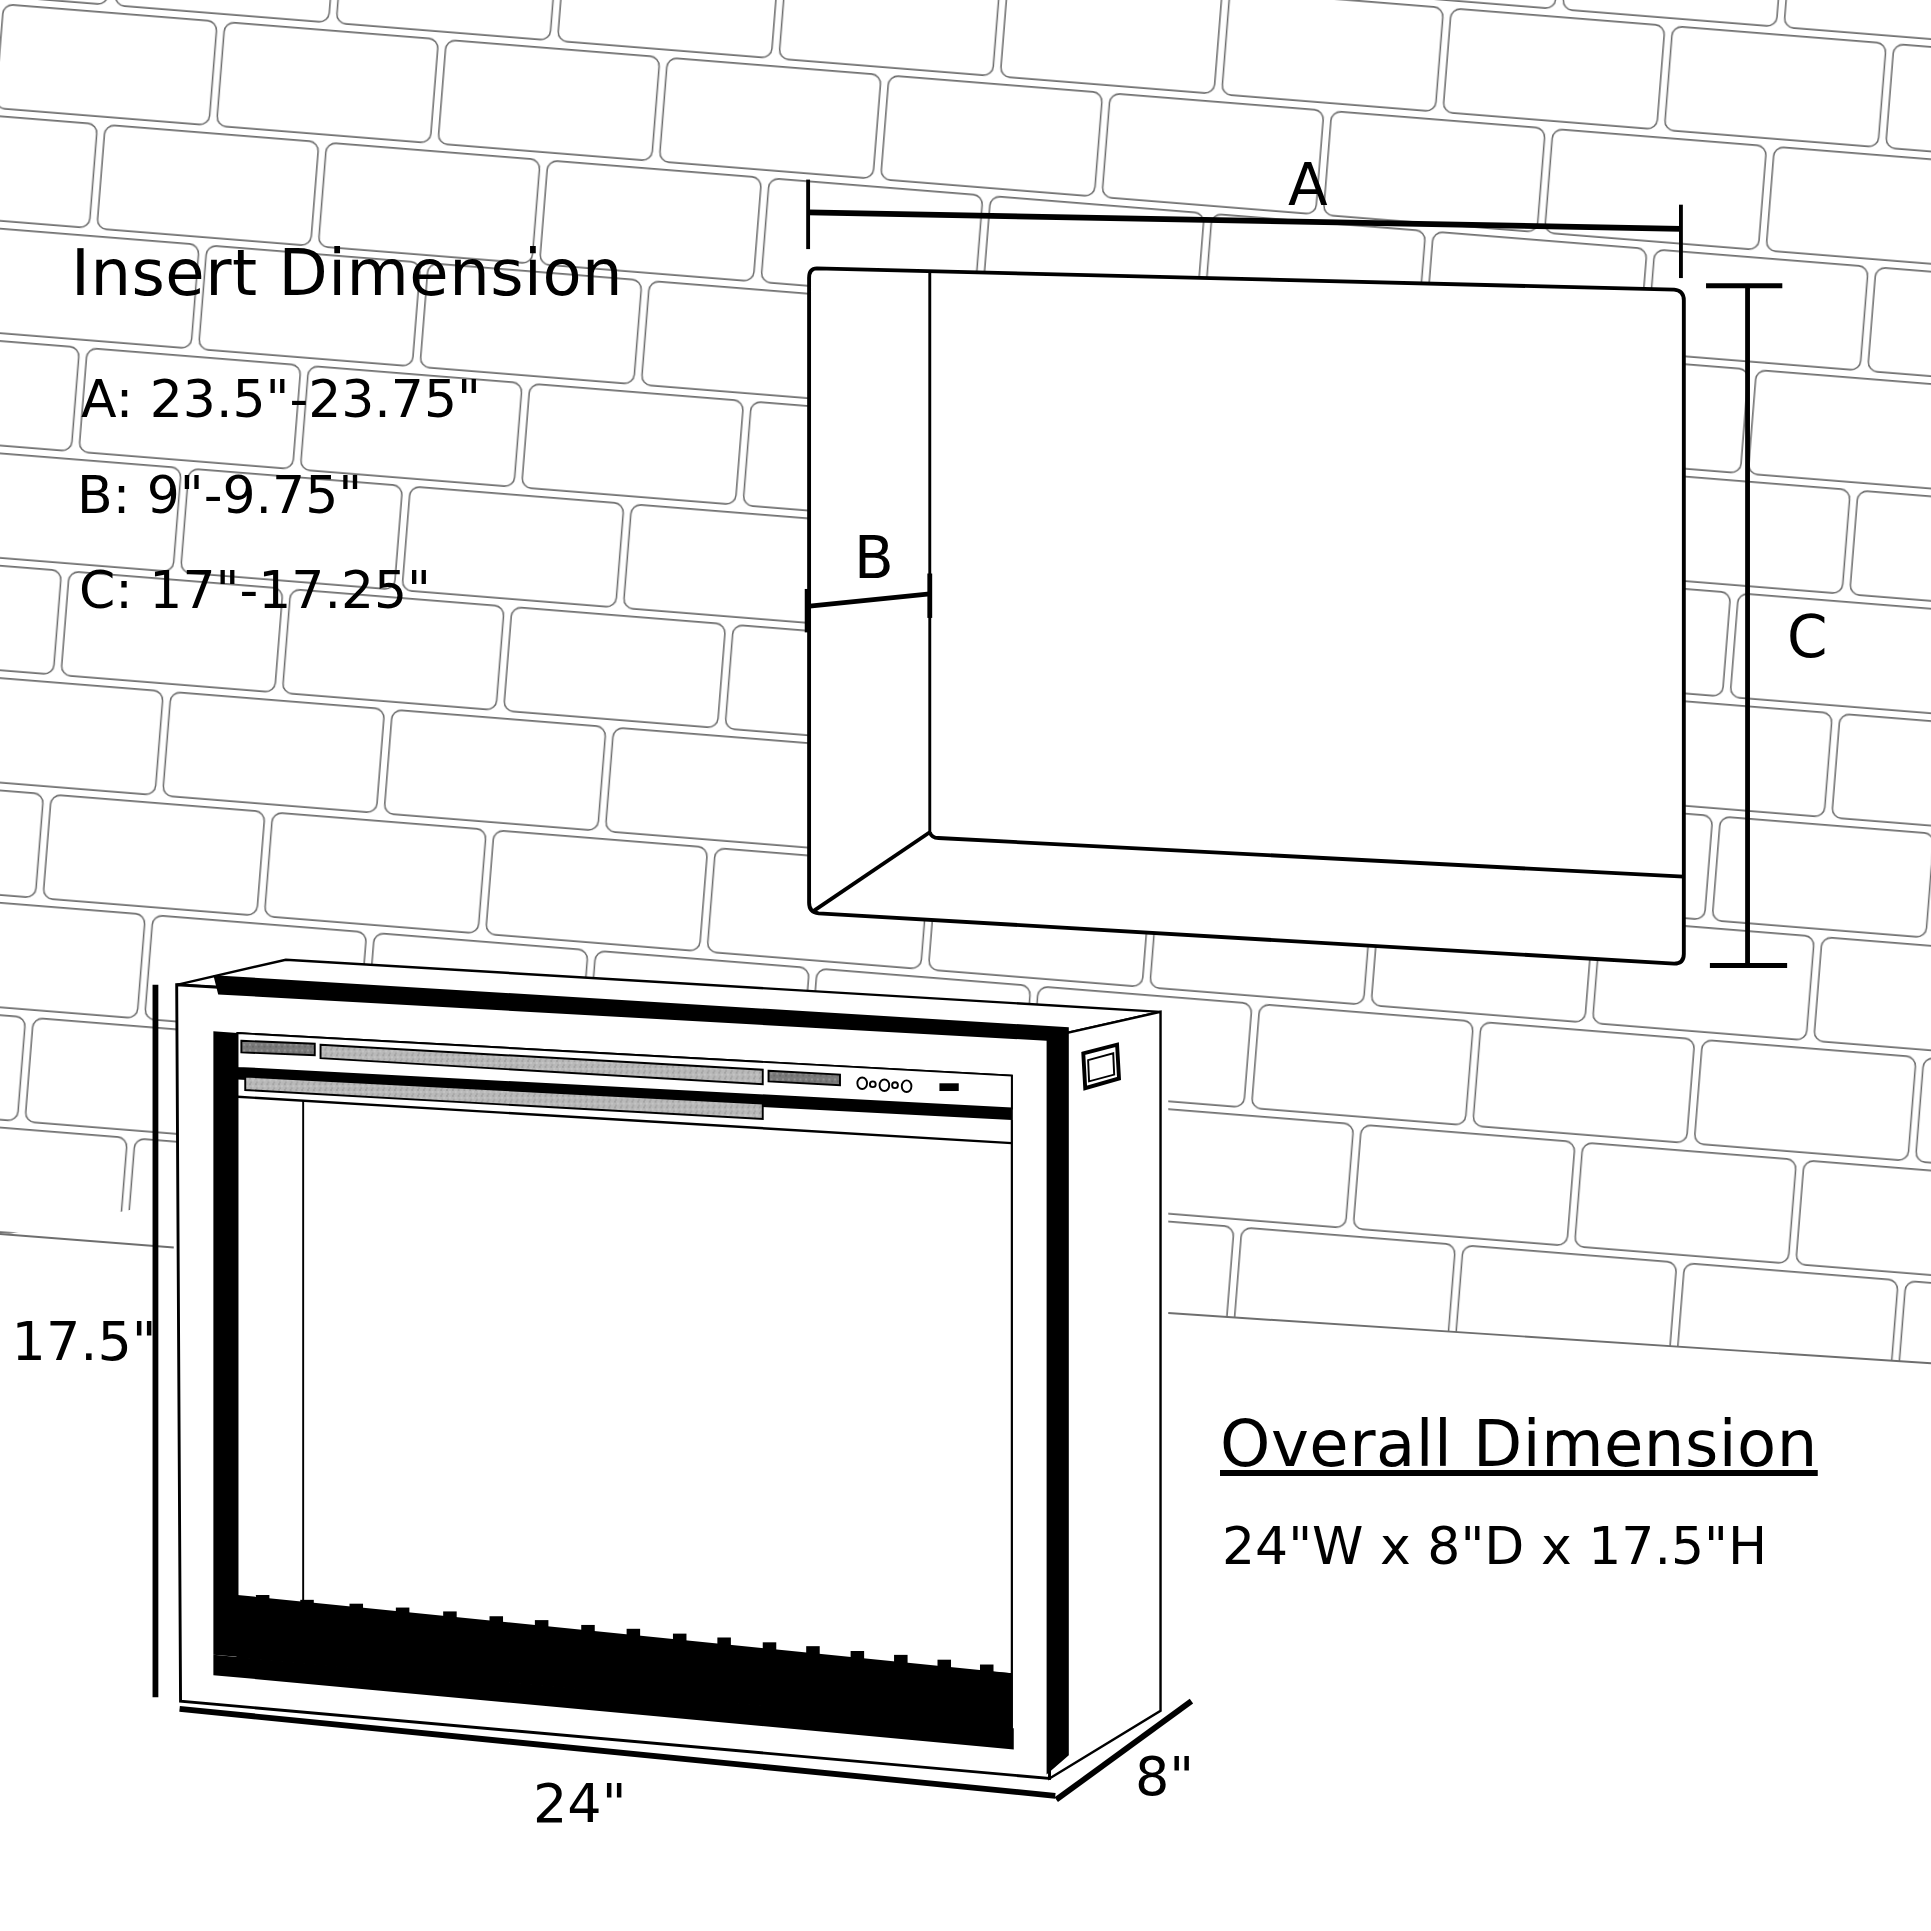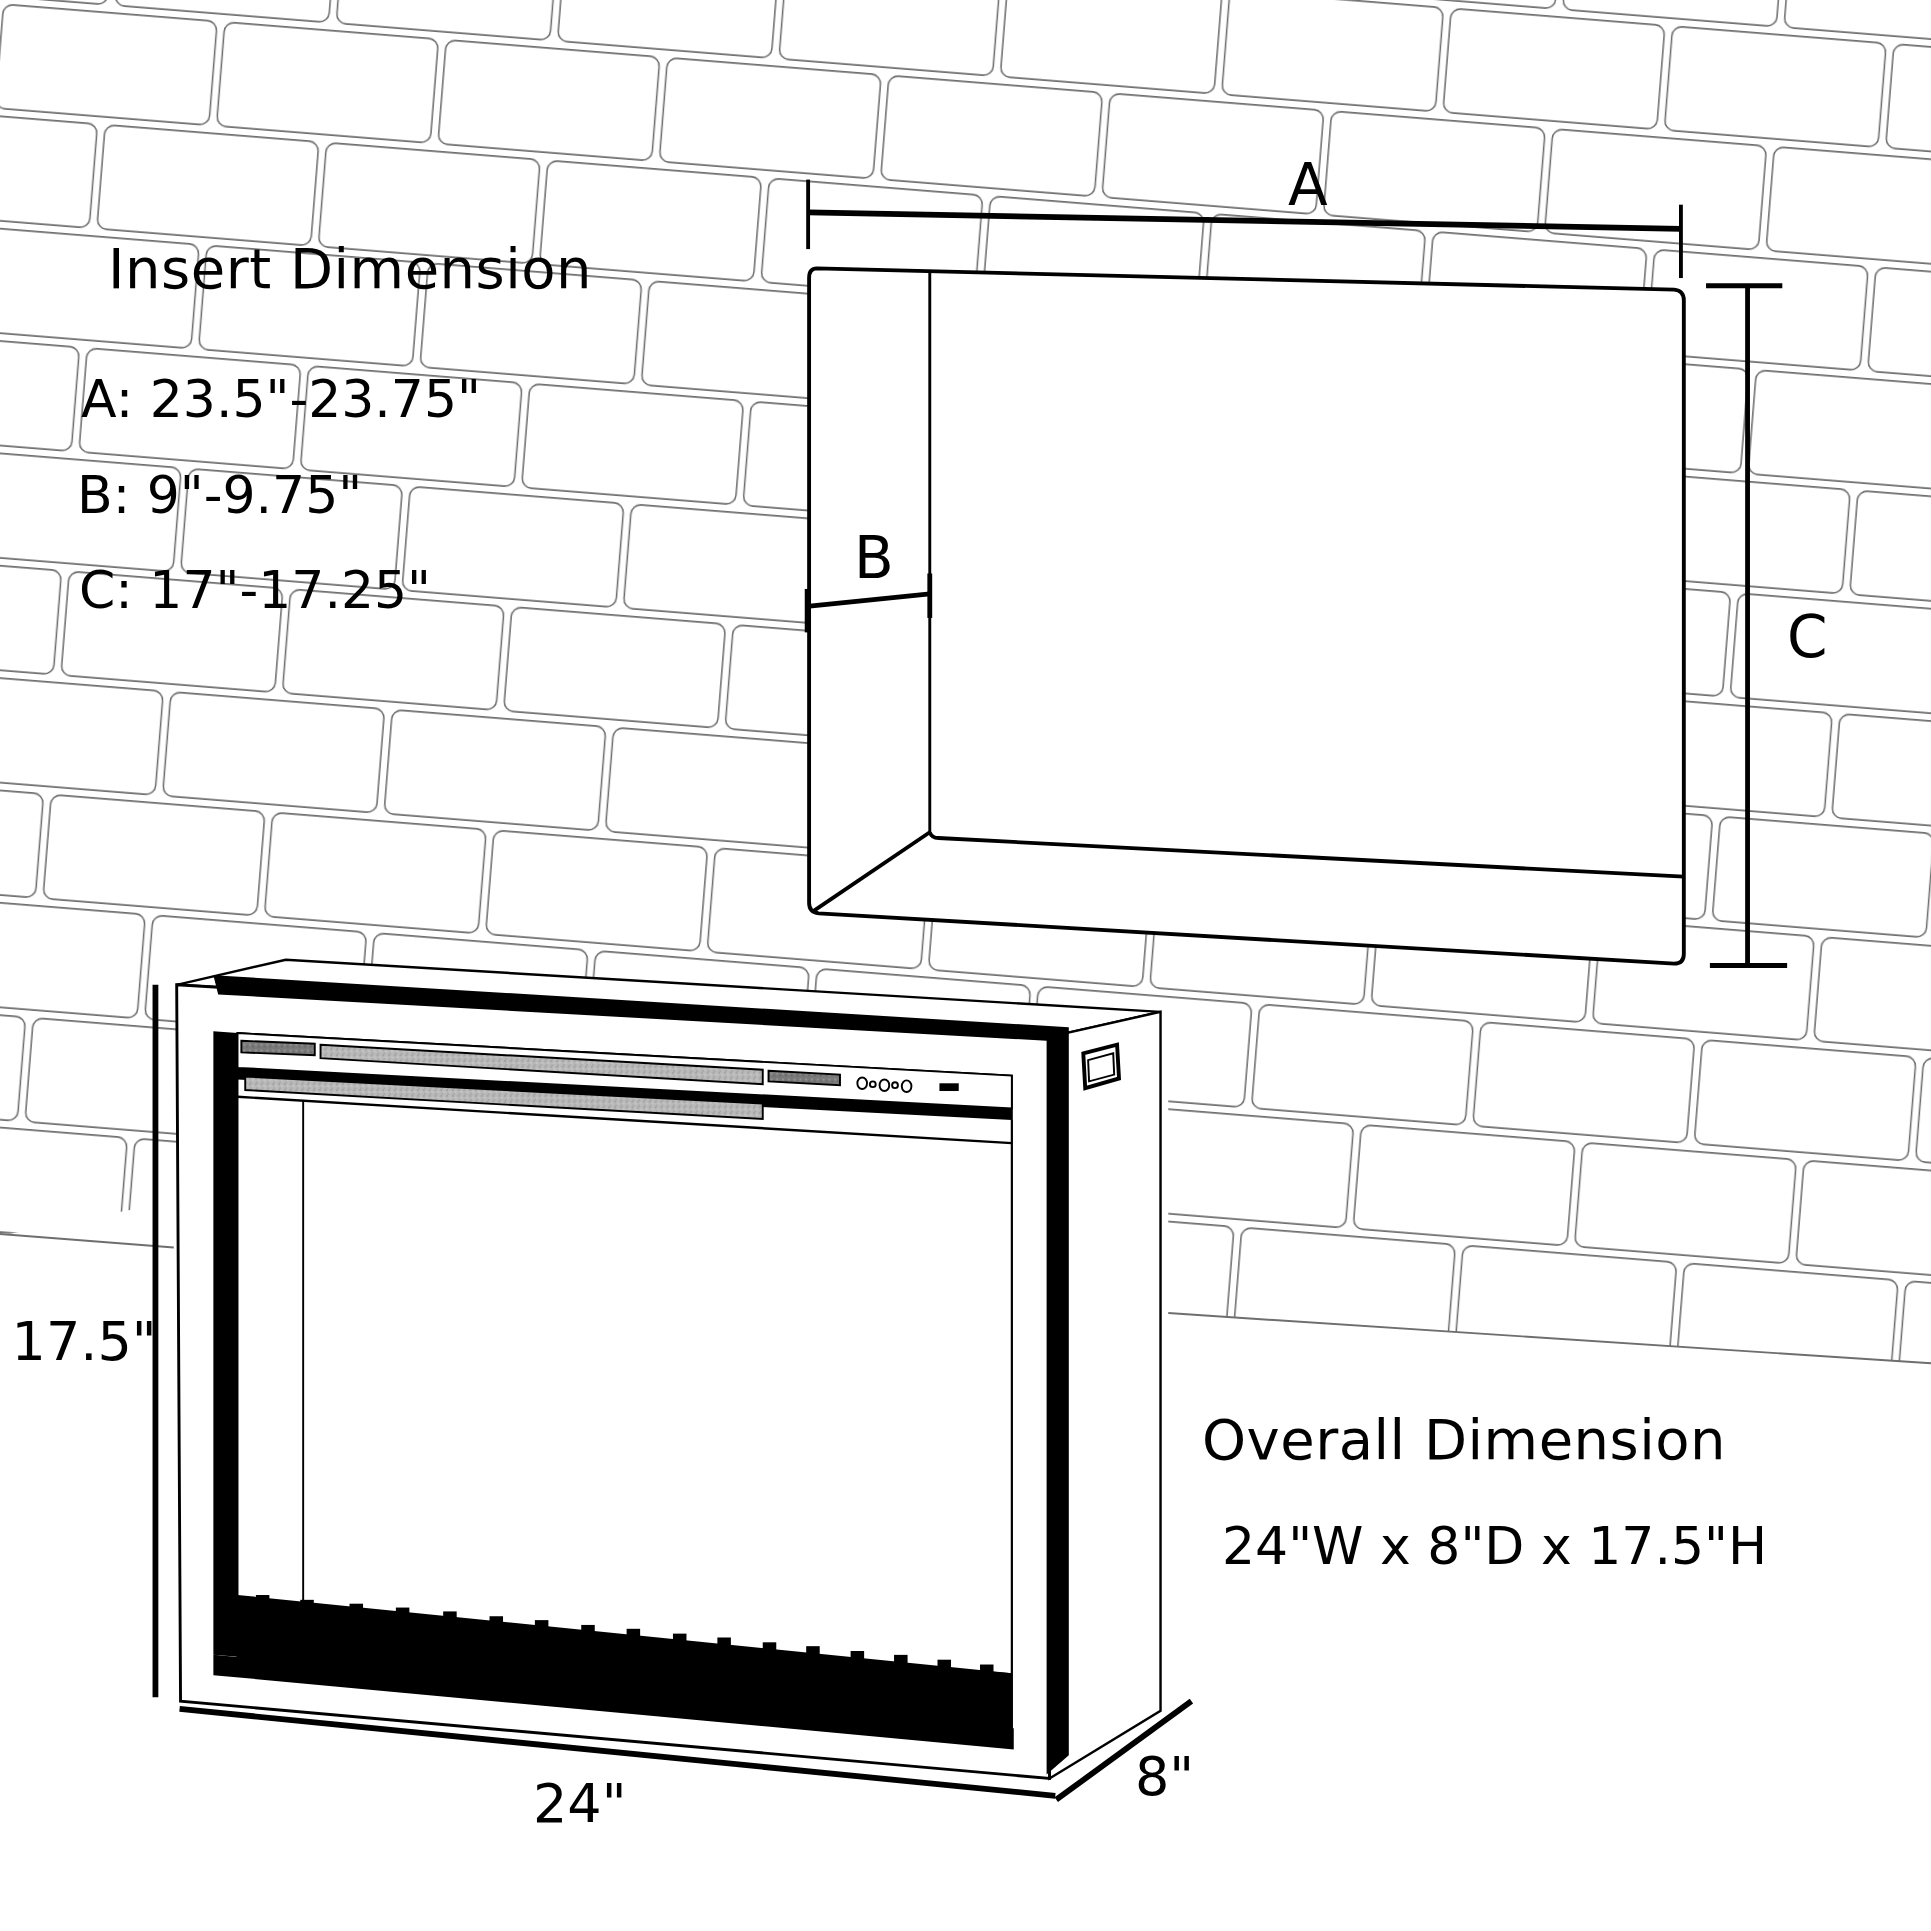--- a/index.html
+++ b/index.html
@@ -1,21 +1,21 @@
 <!DOCTYPE html>
 <html><head>
 <meta charset="utf-8">
 <style>
   html, body { margin: 0; padding: 0; background: #ffffff; }
   body { width: 1931px; height: 1931px; position: relative; overflow: hidden;
          font-family: "DejaVu Sans", "Liberation Sans", sans-serif; color: #000; }
   #stage { position: absolute; left: 0; top: 0; width: 1931px; height: 1931px; }
   .label { position: absolute; white-space: nowrap; line-height: 1; color: #000;
            font-family: "DejaVu Sans", sans-serif; }
-  .title { font-size: 56px; letter-spacing: 0.5px; margin-left: 37px; }
+  .title { font-size: 64px; letter-spacing: 0.5px; }
   .spec  { font-size: 52px; }
   .dimL  { font-size: 54px; }
   .letter { font-size: 58px; }
 </style>
 </head>
 <body>
 
 <div id="stage">
 
   <svg width="1931" height="1931" viewBox="0 0 2000 2000" style="position:absolute;left:0;top:0">
@@ -151,16 +151,16 @@
   <div class="label spec" style="left:79px;top:564px;">C: 17"-17.25"</div>
 
   <div class="label letter" style="left:1288px;top:156px;">A</div>
   <div class="label letter" style="left:854px;top:529px;">B</div>
   <div class="label letter" style="left:1787px;top:608px;">C</div>
 
   <div class="label dimL" style="left:11.6px;top:1315px;">17.5"</div>
   <div class="label dimL" style="left:533px;top:1777px;">24"</div>
   <div class="label dimL" style="left:1135px;top:1750px;">8"</div>
 
-  <div class="label title" style="left:1165px;top:1412px;">Overall Dimension</div>
+  <div class="label title" style="left:1220px;top:1412px;text-decoration:underline;">Overall Dimension</div>
   <div class="label spec" style="left:1222px;top:1520px;">24"W x 8"D x 17.5"H</div>
 </div>
 
 
 </body></html>

